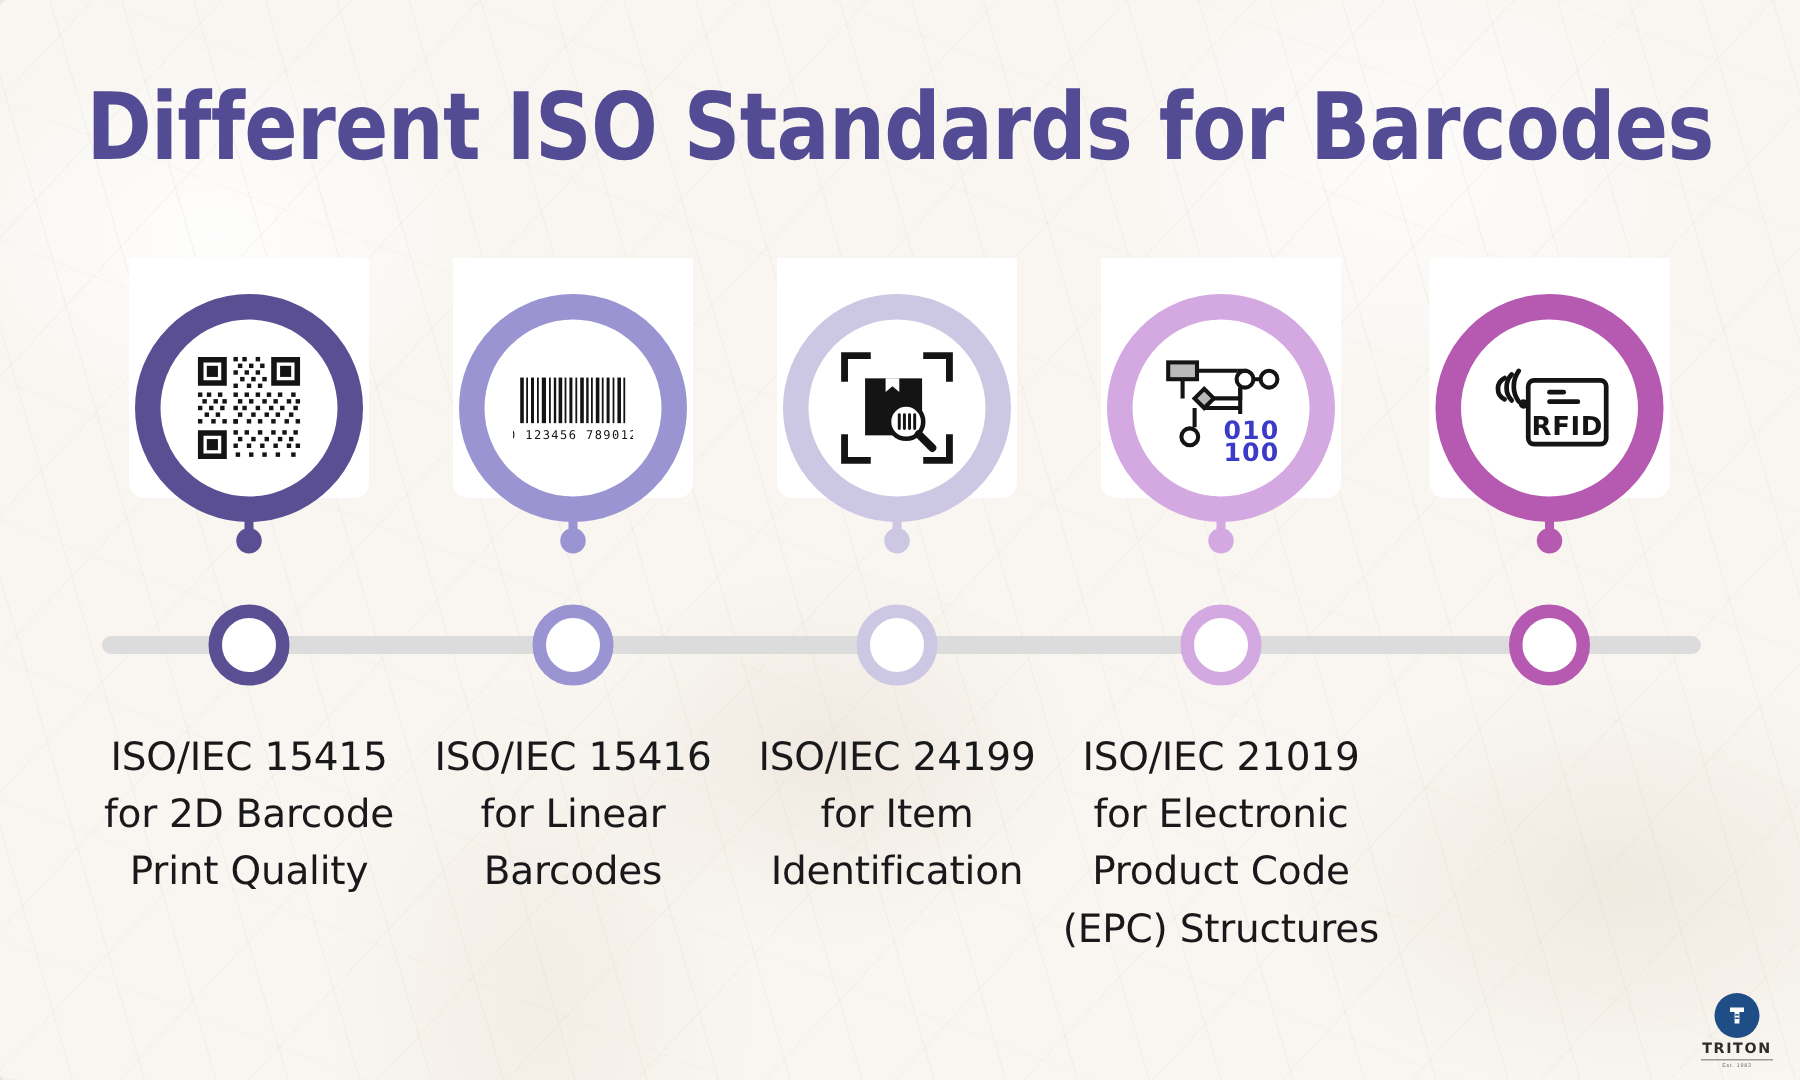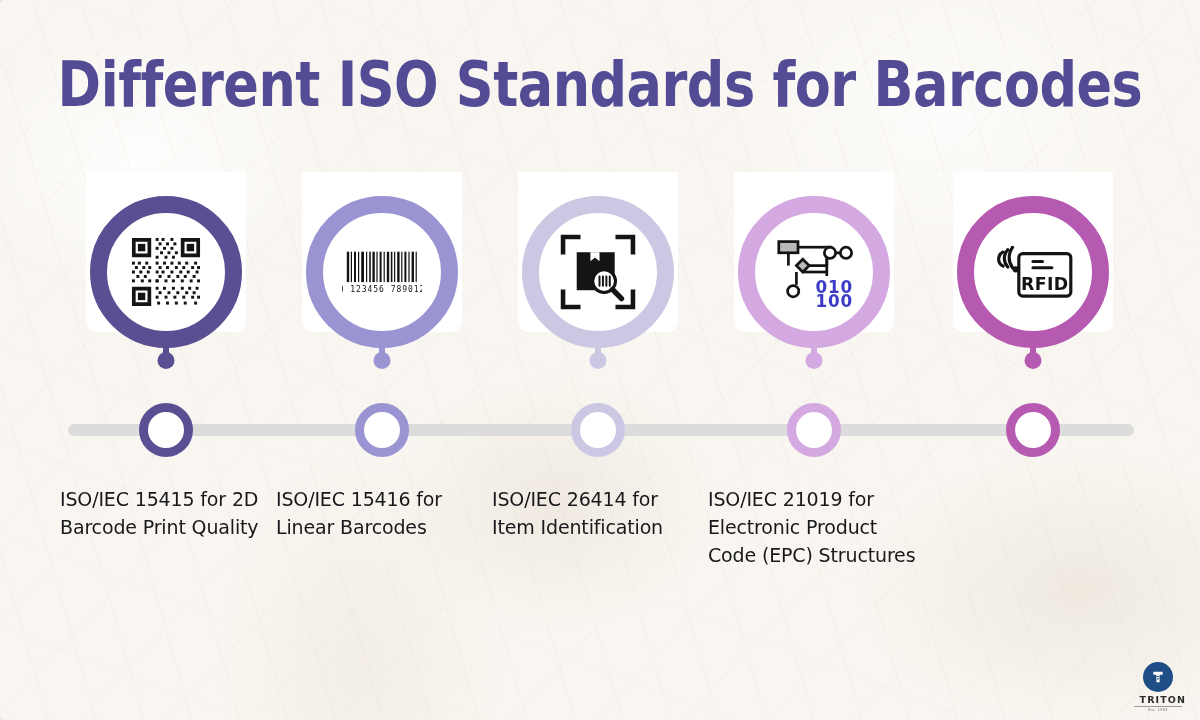--- a/index.html
+++ b/index.html
@@ -144,22 +144,23 @@
     border-width: 9px;
     background: #ffffff;
   }
 
   
   .caption {
     position: absolute;
     top: 486px; left: 50%;
     transform: translateX(-50%);
     width: 212px;
+    text-align: center;
     font-family: "DejaVu Sans", "Liberation Sans", sans-serif;
-    font-size: 19px;
+    font-size: 26px;
     line-height: 1.47;
     color: #19191b;
     letter-spacing: -0.15px;
   }
 
   
   #logo {
     position: absolute;
     right: 14px; bottom: 8px;
     width: 56px;
@@ -174,21 +175,20 @@
     align-items: center;
     justify-content: center;
   }
   #logo-word {
     margin-top: 2px;
     font-family: "DejaVu Sans", "Liberation Sans", sans-serif;
     font-size: 9.5px;
     font-weight: 700;
     letter-spacing: 1.1px;
     color: #2c2c2c;
-    text-align: right;
   }
   #logo-tag {
     font-size: 3.6px;
     letter-spacing: .5px;
     color: #6d6d6d;
     border-top: .6px solid #9a9a9a;
     margin: 1px 4px 0;
     padding-top: 1px;
   }
 </style>
@@ -370,21 +370,21 @@
               <path d="M52 56v12M56.5 56v12M61 56v12M65.5 56v12"></path>
             </g>
             <path d="M69 73l12 12" stroke="#141414" stroke-width="7" stroke-linecap="round"></path>
           </svg>
         </div>
       </div>
     </div>
     <div class="stem" style="background: rgb(204, 200, 228);"></div>
     <div class="stem-dot" style="background: rgb(204, 200, 228);"></div>
     <div class="tl-marker" style="border-color: rgb(204, 200, 228);"></div>
-    <div class="caption">ISO/IEC 26414 for Item Identification</div>
+    <div class="caption">ISO/IEC 24199 for Item Identification</div>
   </div>
 
   <div class="col c3">
     <div class="card-zone">
       <div class="white-card"></div>
       <div class="ring" style="border-color: rgb(212, 168, 224);"></div>
       <div class="ring-inner">
         <div class="icon-holder">
           <svg viewBox="0 0 100 92" width="80" height="74" aria-hidden="true">
             <g fill="none" stroke="#141414" stroke-width="3.4">

